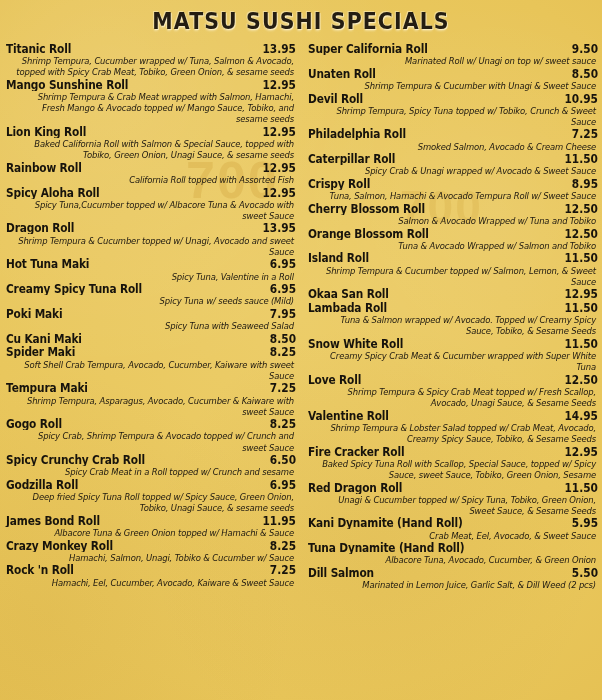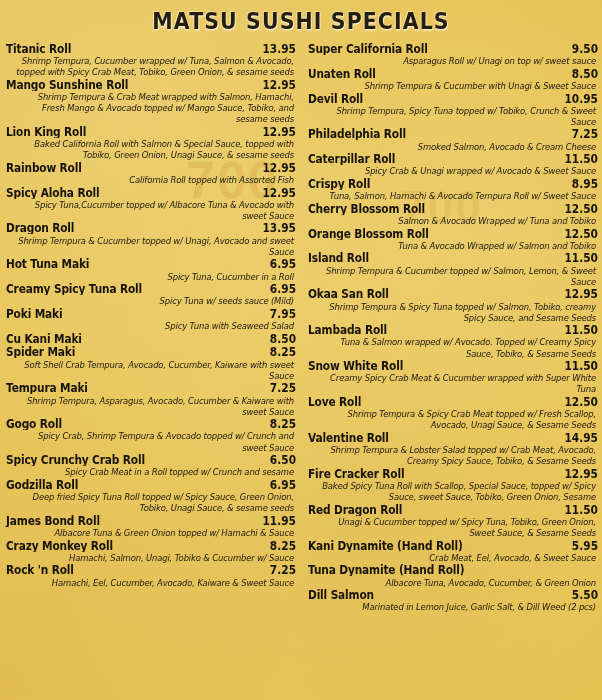--- a/index.html
+++ b/index.html
@@ -194,21 +194,21 @@
             <span class="item-name">Dragon Roll</span>
             <span class="item-price">13.95</span>
           </div>
           <div class="item-desc">Shrimp Tempura &amp; Cucumber topped w/ Unagi, Avocado and sweet Sauce</div>
         </div>
         <div class="menu-item">
           <div class="item-head">
             <span class="item-name">Hot Tuna Maki</span>
             <span class="item-price">6.95</span>
           </div>
-          <div class="item-desc">Spicy Tuna, Cucumber in a Roll</div>
+          <div class="item-desc">Spicy Tuna, Valentine in a Roll</div>
         </div>
         <div class="menu-item">
           <div class="item-head">
             <span class="item-name">Creamy Spicy Tuna Roll</span>
             <span class="item-price">6.95</span>
           </div>
           <div class="item-desc">Spicy Tuna w/ seeds sauce (Mild)</div>
         </div>
         <div class="menu-item">
           <div class="item-head">
@@ -279,21 +279,21 @@
           </div>
           <div class="item-desc">Hamachi, Eel, Cucumber, Avocado, Kaiware &amp; Sweet Sauce</div>
         </div>
       </div>
     <div class="column right-col" id="right-col">
         <div class="menu-item">
           <div class="item-head">
             <span class="item-name">Super California Roll</span>
             <span class="item-price">9.50</span>
           </div>
-          <div class="item-desc">Asparagus Roll w/ Unagi on top w/ sweet sauce</div>
+          <div class="item-desc">Marinated Roll w/ Unagi on top w/ sweet sauce</div>
         </div>
         <div class="menu-item">
           <div class="item-head">
             <span class="item-name">Unaten Roll</span>
             <span class="item-price">8.50</span>
           </div>
           <div class="item-desc">Shrimp Tempura &amp; Cucumber with Unagi &amp; Sweet Sauce</div>
         </div>
         <div class="menu-item">
           <div class="item-head">
@@ -342,21 +342,20 @@
             <span class="item-name">Island Roll</span>
             <span class="item-price">11.50</span>
           </div>
           <div class="item-desc">Shrimp Tempura &amp; Cucumber topped w/ Salmon, Lemon, &amp; Sweet Sauce</div>
         </div>
         <div class="menu-item">
           <div class="item-head">
             <span class="item-name">Okaa San Roll</span>
             <span class="item-price">12.95</span>
           </div>
-          <div class="item-desc">Shrimp Tempura &amp; Spicy Tuna topped w/ Salmon, Tobiko, creamy Spicy Sauce, and Sesame Seeds</div>
         </div>
         <div class="menu-item">
           <div class="item-head">
             <span class="item-name">Lambada Roll</span>
             <span class="item-price">11.50</span>
           </div>
           <div class="item-desc">Tuna &amp; Salmon wrapped w/ Avocado. Topped w/ Creamy Spicy Sauce, Tobiko, &amp; Sesame Seeds</div>
         </div>
         <div class="menu-item">
           <div class="item-head">

